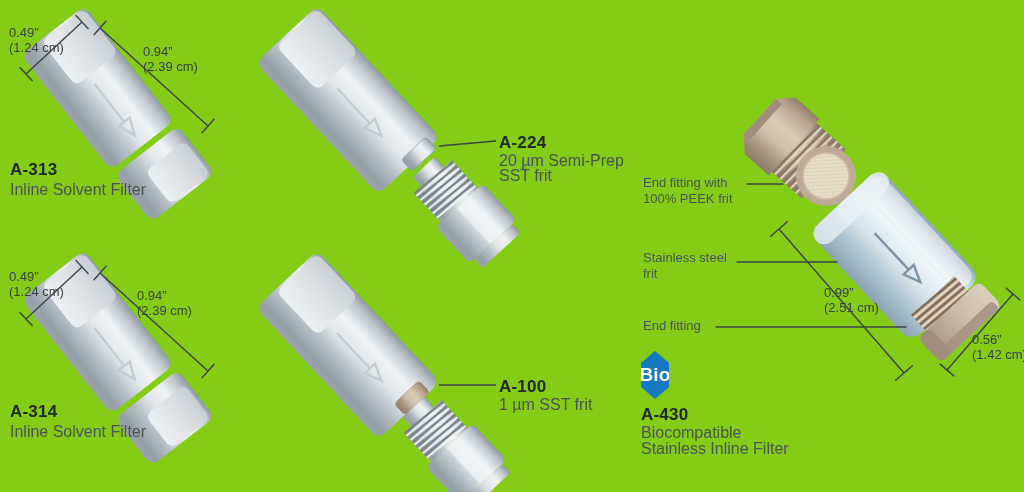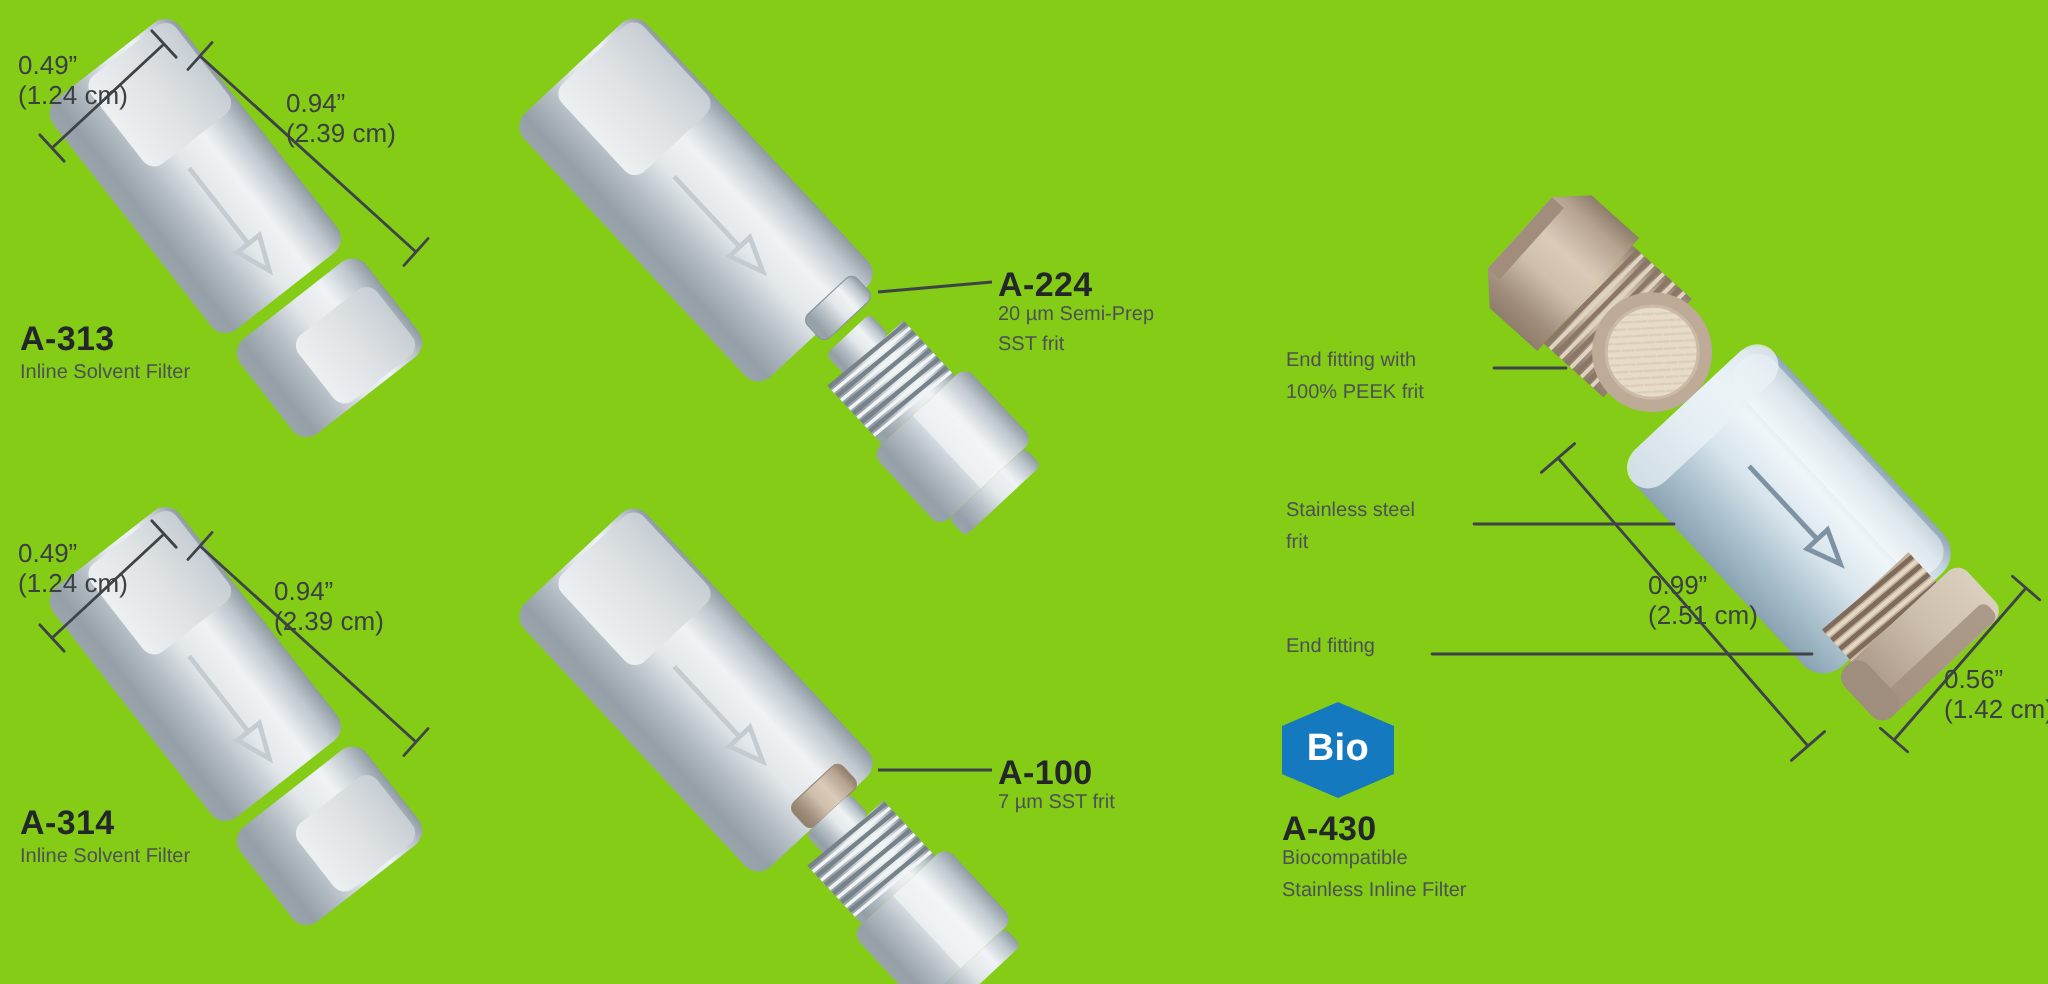--- a/index.html
+++ b/index.html
@@ -3,25 +3,25 @@
 <meta charset="utf-8">
 <style>
   html,body{margin:0;padding:0;background:#ffffff;}
   #stage{
     position:relative;width:1024px;height:492px;background:#84cc16;overflow:hidden;
     font-family:"Liberation Sans", sans-serif;
   }
   #art{position:absolute;left:0;top:0;pointer-events:none;}
   .lbl{position:absolute;white-space:nowrap;}
   .part{font-size:17px;font-weight:bold;color:#232729;letter-spacing:.2px;}
-  .desc{font-size:10px;color:#4c5155;}
+  .desc{font-size:16px;color:#4c5155;}
   .dim{font-size:13px;color:#3b4043;}
-  .callout{font-size:10px;color:#4c5155;}
+  .callout{font-size:13px;color:#4c5155;}
   .bio-badge{
-    position:absolute;left:641px;top:351px;width:56px;height:48px;
+    position:absolute;left:641px;top:351px;width:28px;height:48px;
     background:#1579c0;color:#ffffff;
     clip-path:polygon(50% 0%,100% 25%,100% 75%,50% 100%,0% 75%,0% 25%);
     display:flex;align-items:center;justify-content:center;
     font-size:19px;font-weight:600;letter-spacing:.2px;
   }
 </style>
 </head>
 <body>
 
 <div id="stage">
@@ -253,21 +253,21 @@
   <div class="lbl dim" style="left:137px;top:288px;">0.94”</div>
   <div class="lbl dim" style="left:137px;top:303px;">(2.39 cm)</div>
   <div class="lbl part" style="left:10px;top:402px;">A-314</div>
   <div class="lbl desc" style="left:10px;top:423px;">Inline Solvent Filter</div>
 
   <div class="lbl part" style="left:499px;top:133px;">A-224</div>
   <div class="lbl desc" style="left:499px;top:152px;">20 µm Semi-Prep</div>
   <div class="lbl desc" style="left:499px;top:167px;">SST frit</div>
 
   <div class="lbl part" style="left:499px;top:377px;">A-100</div>
-  <div class="lbl desc" style="left:499px;top:396px;">7 µm SST frit</div>
+  <div class="lbl desc" style="left:499px;top:396px;">1 µm SST frit</div>
 
   <div class="lbl callout" style="left:643px;top:175px;">End fitting with</div>
   <div class="lbl callout" style="left:643px;top:191px;">100% PEEK frit</div>
   <div class="lbl callout" style="left:643px;top:250px;">Stainless steel</div>
   <div class="lbl callout" style="left:643px;top:266px;">frit</div>
   <div class="lbl callout" style="left:643px;top:318px;">End fitting</div>
 
   <div class="lbl dim" style="left:824px;top:285px;">0.99”</div>
   <div class="lbl dim" style="left:824px;top:300px;text-align:right;">(2.51 cm)</div>
   <div class="lbl dim" style="left:972px;top:332px;">0.56”</div>

